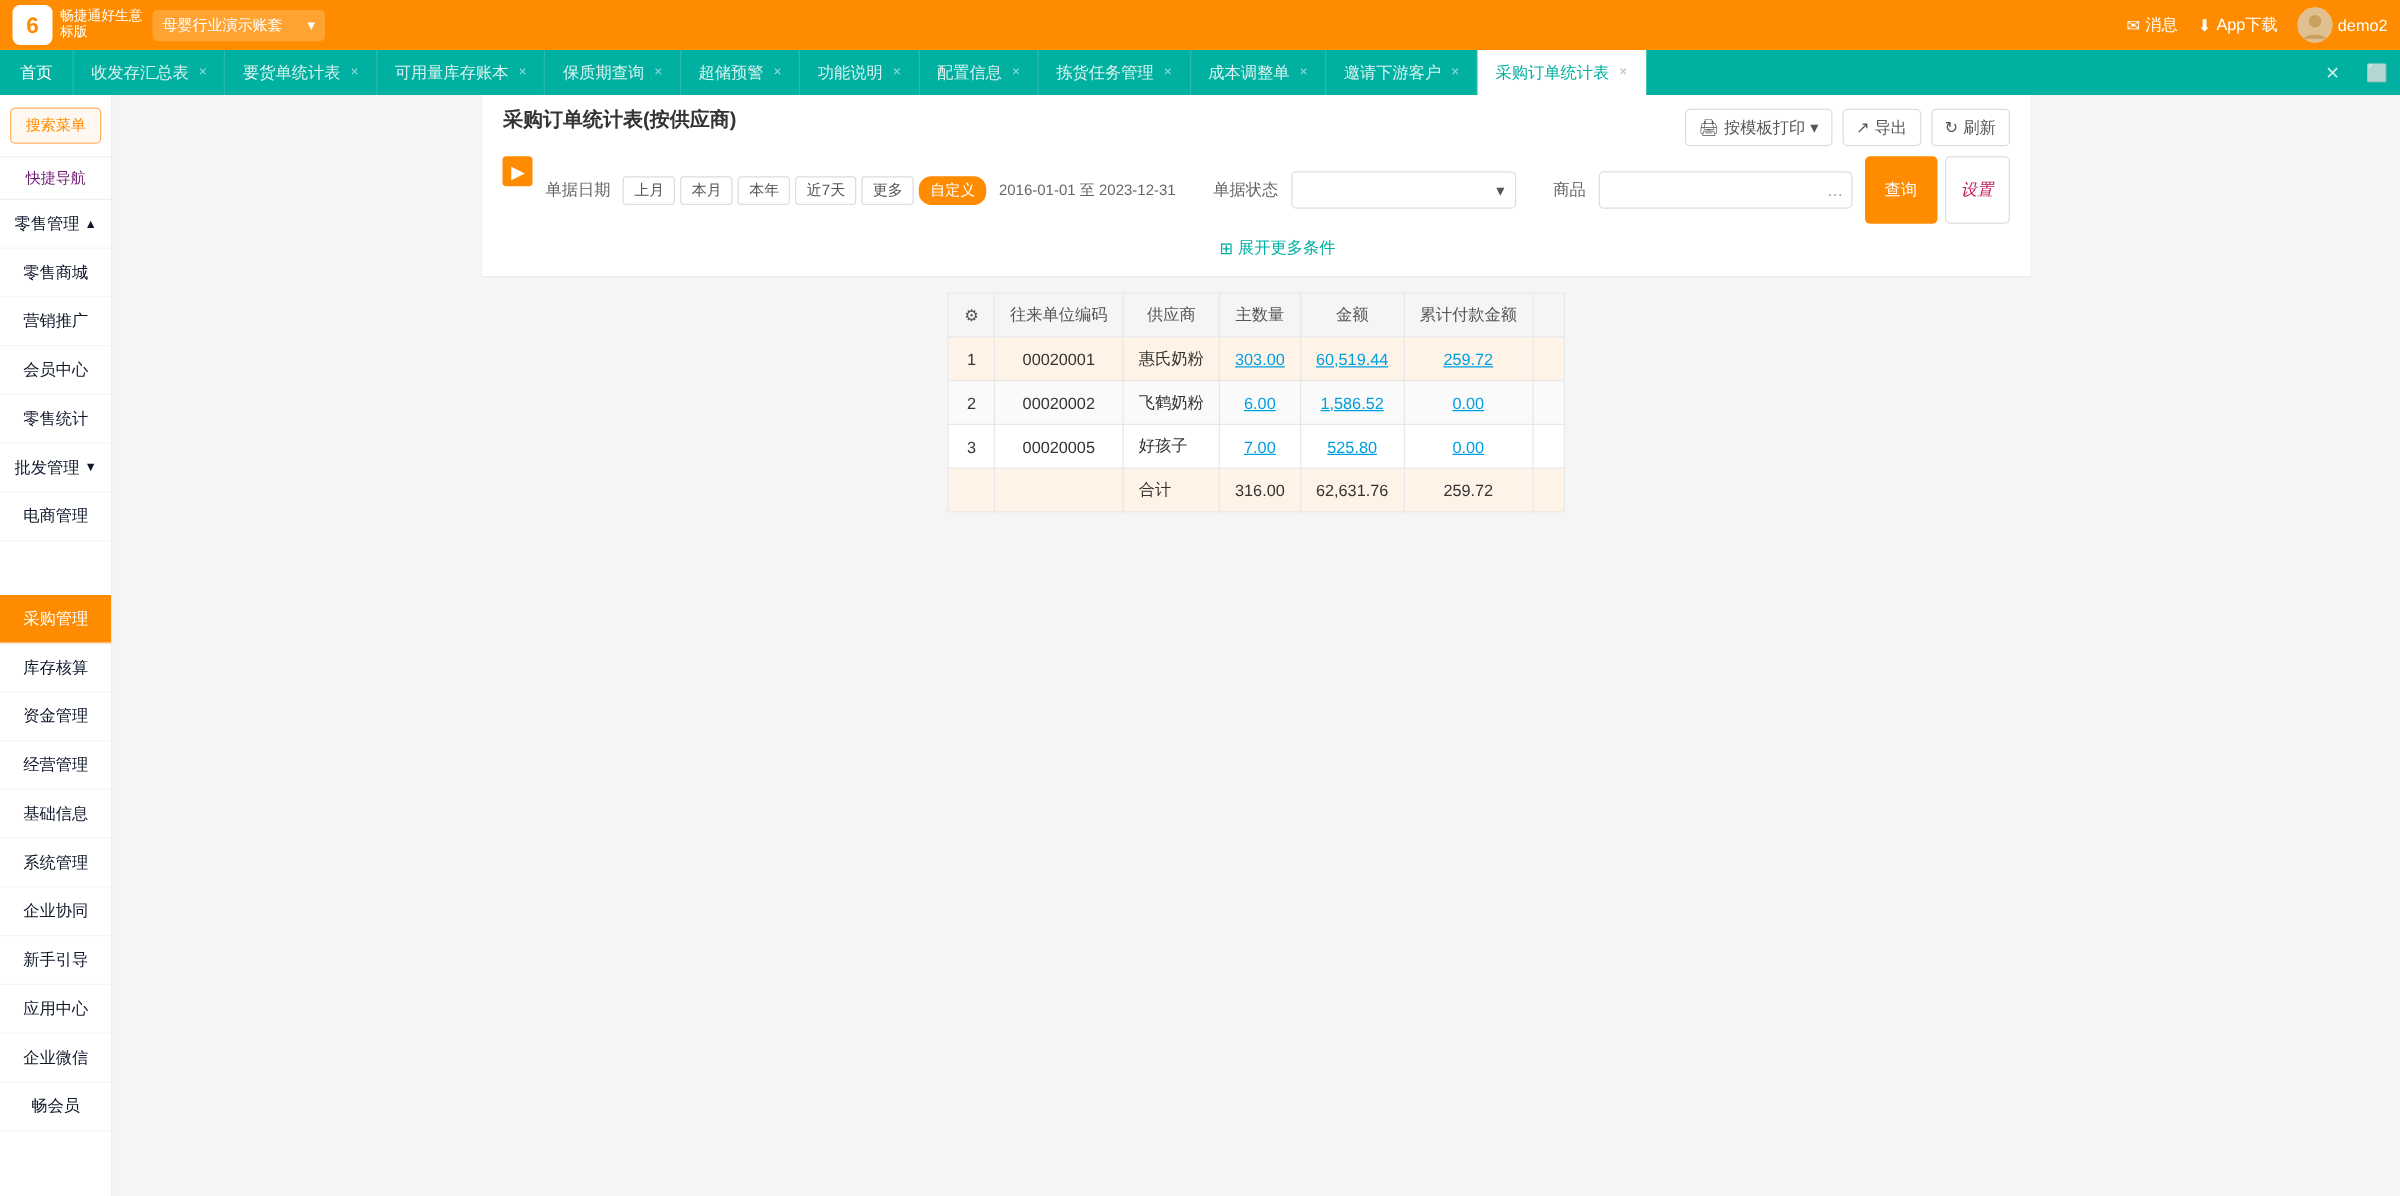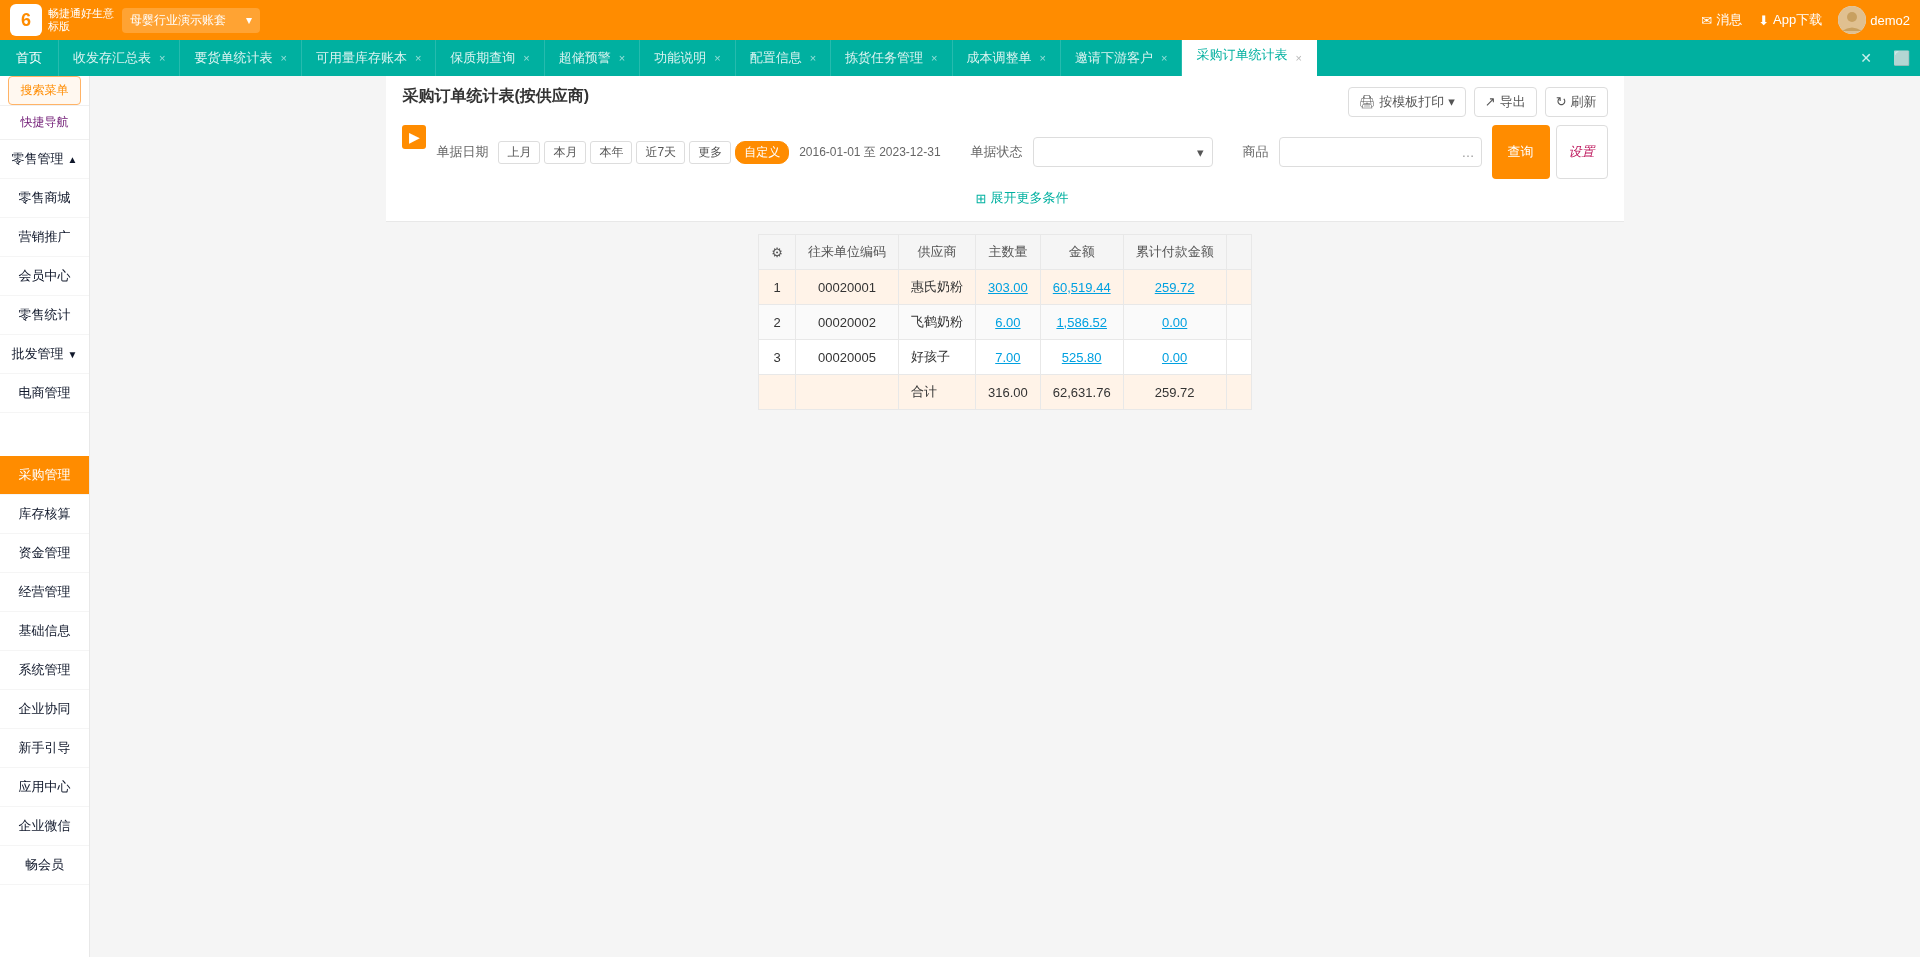--- a/index.html
+++ b/index.html
@@ -11,34 +11,34 @@
     .logo-area { display: flex; align-items: center; gap: 6px; }
     .logo-icon { width: 32px; height: 32px; background: #fff; border-radius: 6px; display: flex; align-items: center; justify-content: center; font-size: 18px; color: #ff8c00; font-weight: bold; }
     .logo-text { color: #fff; font-size: 11px; line-height: 1.2; }
     .workspace-selector { background: rgba(255,255,255,0.2); border: none; color: #fff; padding: 4px 8px; border-radius: 4px; cursor: pointer; display: flex; align-items: center; gap: 20px; font-size: 12px; }
     .top-bar-right { display: flex; align-items: center; gap: 16px; color: #fff; font-size: 13px; }
     .top-bar-btn { color: #fff; cursor: pointer; display: flex; align-items: center; gap: 4px; font-size: 13px; }
     .user-avatar { width: 28px; height: 28px; border-radius: 50%; background: #e0e0e0; overflow: hidden; display: flex; align-items: center; justify-content: center; font-size: 12px; color: #666; }
 
     
     .nav-tabs { height: 36px; background: #00b0a0; display: flex; align-items: center; padding: 0 0 0 0; overflow-x: auto; flex-shrink: 0; }
-    .nav-tab { height: 36px; padding: 12px 14px; display: flex; align-items: center; gap: 6px; color: rgba(255,255,255,0.85); cursor: pointer; white-space: nowrap; font-size: 13px; border-right: 1px solid rgba(255,255,255,0.15); flex-shrink: 0; }
-    .nav-tab.active { background: #fff; color: #00b0a0; font-weight: 500; align-items: flex-end; }
+    .nav-tab { height: 36px; padding: 0 14px; display: flex; align-items: center; gap: 6px; color: rgba(255,255,255,0.85); cursor: pointer; white-space: nowrap; font-size: 13px; border-right: 1px solid rgba(255,255,255,0.15); flex-shrink: 0; }
+    .nav-tab.active { background: #fff; color: #00b0a0; font-weight: 500; }
     .nav-tab .close-x { font-size: 11px; color: inherit; opacity: 0.7; margin-left: 2px; }
     .nav-tab.active .close-x { color: #999; }
     .nav-home { padding: 0 16px; color: #fff; font-size: 13px; cursor: pointer; }
     .nav-actions { margin-left: auto; display: flex; align-items: center; }
     .nav-action-btn { width: 36px; height: 36px; display: flex; align-items: center; justify-content: center; color: rgba(255,255,255,0.8); cursor: pointer; font-size: 14px; }
 
     
     .main-layout { display: flex; flex: 1; overflow: hidden; }
 
     
     .sidebar { width: 90px; background: #fff; border-right: 1px solid #e8e8e8; display: flex; flex-direction: column; overflow-y: auto; flex-shrink: 0; }
-    .sidebar-search { padding: 0 8px; border-bottom: 1px solid #f0f0f0; }
+    .sidebar-search { padding: 10px 8px; border-bottom: 1px solid #f0f0f0; }
     .sidebar-search-btn { width: 100%; background: #fff8f0; border: 1px solid #ffb366; color: #ff8c00; border-radius: 4px; padding: 5px; text-align: center; cursor: pointer; font-size: 12px; }
     .sidebar-nav-btn { padding: 8px; border-bottom: 1px solid #f0f0f0; text-align: center; }
     .sidebar-nav-btn a { color: #701a75; font-size: 12px; text-decoration: none; cursor: pointer; }
     .sidebar-item { padding: 10px 8px; text-align: center; cursor: pointer; border-bottom: 1px solid #f5f5f5; color: #0f172a; font-size: 13px; position: relative; }
     .sidebar-item.active { background: #ff8c00; color: #fff; margin-top: 43px; }
     .sidebar-item.has-sub { display: flex; align-items: center; justify-content: center; gap: 4px; }
 
     
     .content { flex: 1; display: flex; flex-direction: column; overflow: hidden; background: #f5f5f5; align-items: center; }
     .page-title { font-size: 16px; font-weight: 600; color: #333; margin-bottom: 10px; }

